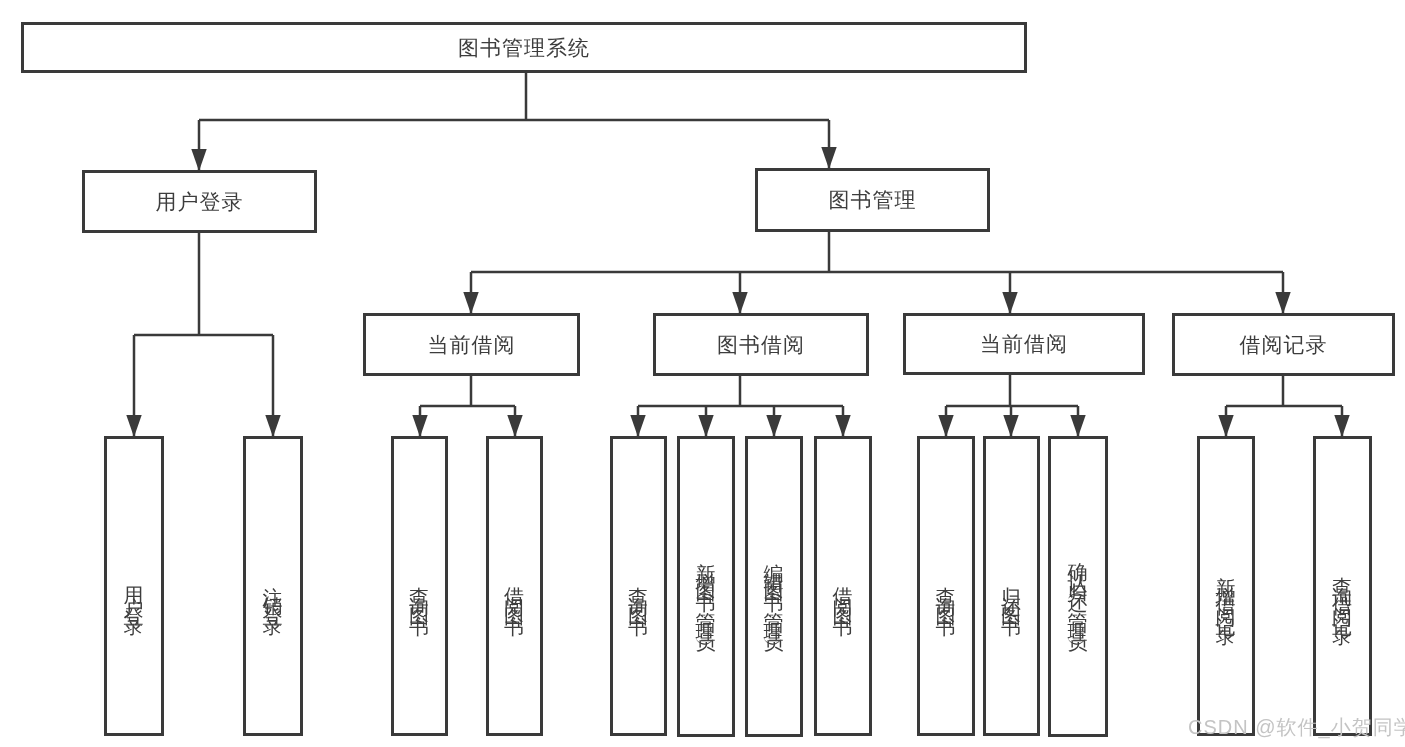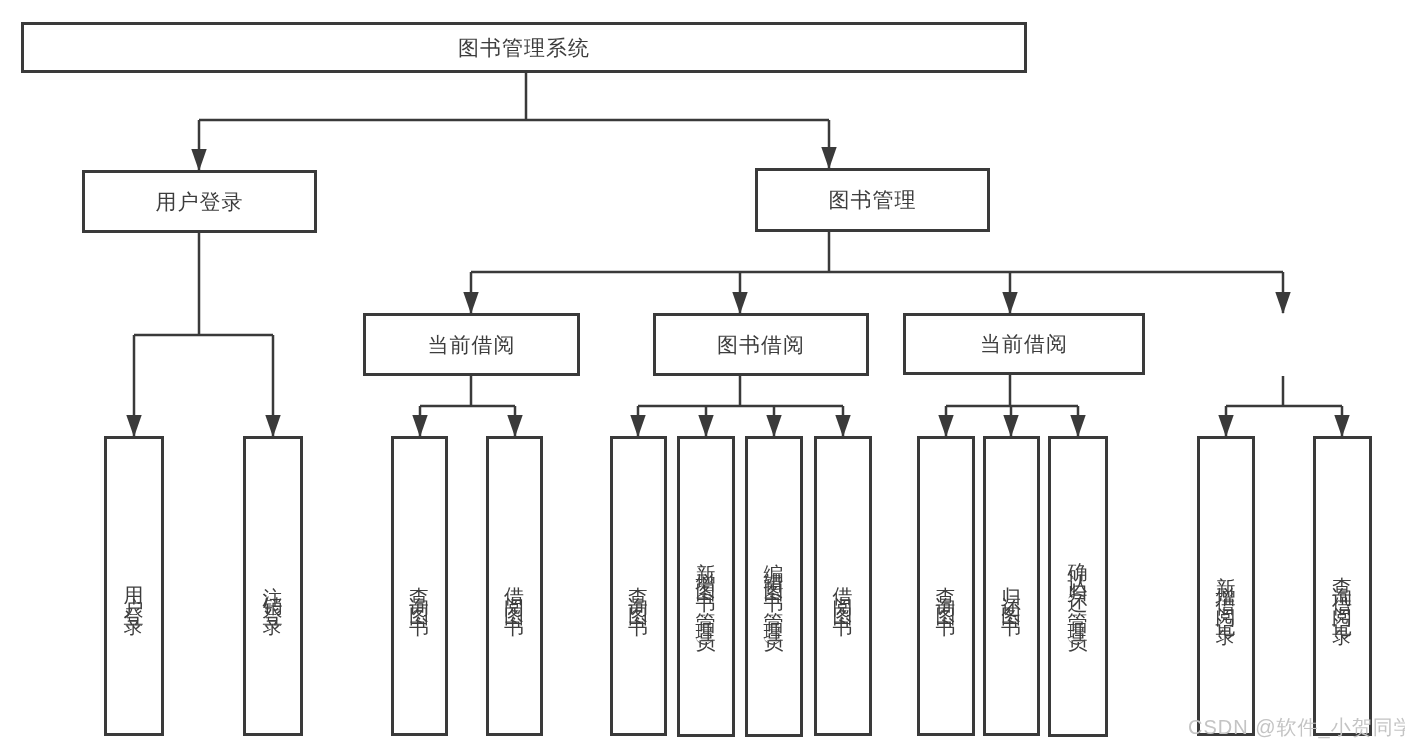--- a/index.html
+++ b/index.html
@@ -95,20 +95,23 @@
 
   <div class="box" style="left:363px;top:313px;width:217px;height:63px;">
     <span class="h-text">当前借阅</span>
   </div>
   <div class="box" style="left:653px;top:313px;width:216px;height:63px;">
     <span class="h-text">图书借阅</span>
   </div>
   <div class="box" style="left:903px;top:313px;width:242px;height:62px;">
     <span class="h-text">当前借阅</span>
   </div>
+  <div class="box" style="left:1172px;top:313px;width:223px;height:63px;">
+    <span class="h-text">借阅记录</span>
+  </div>
 
   <div class="box" style="left:104px;top:436px;width:60px;height:300px;">
     <span class="v-text">用户登录</span>
   </div>
   <div class="box" style="left:243px;top:436px;width:60px;height:300px;">
     <span class="v-text">注销登录</span>
   </div>
 
   <div class="box" style="left:391px;top:436px;width:57px;height:300px;">
     <span class="v-text">查询图书</span>

